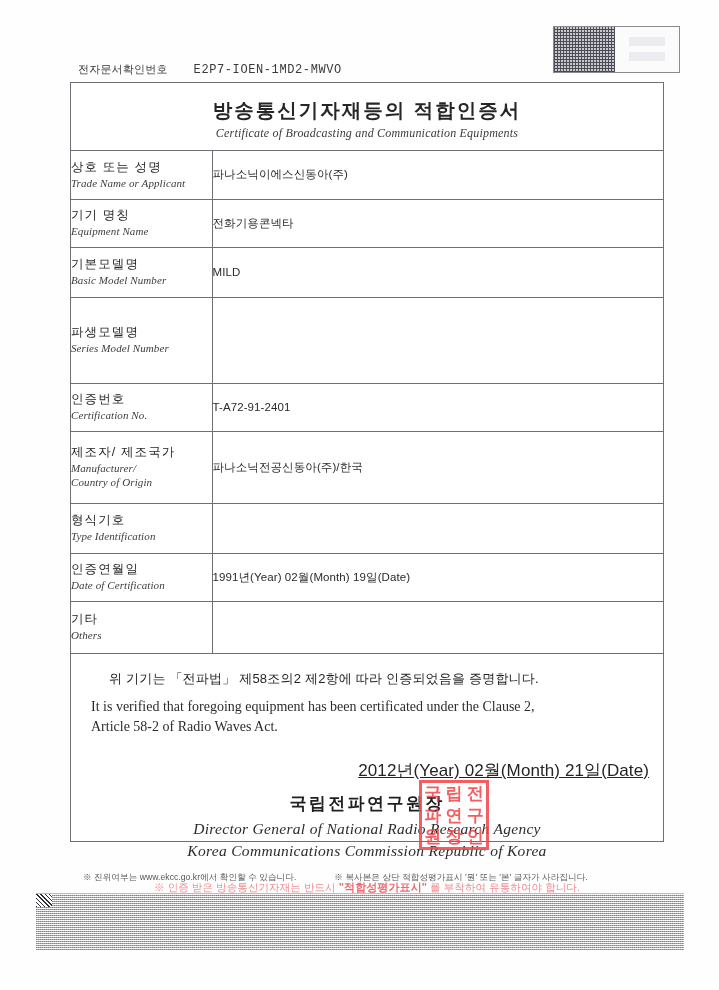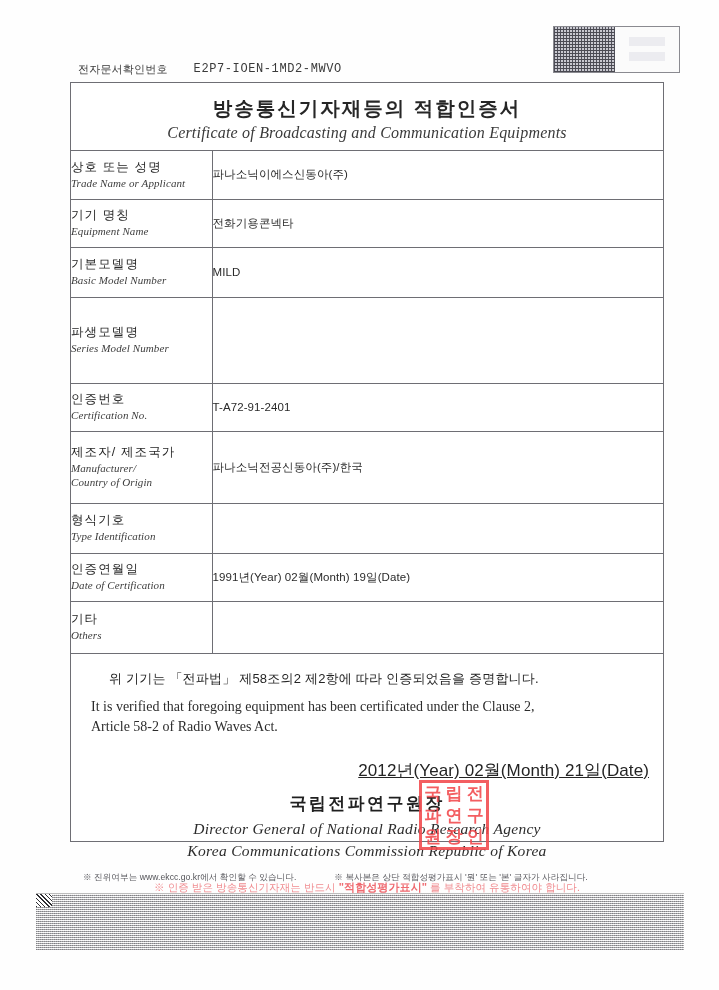--- a/index.html
+++ b/index.html
@@ -42,21 +42,21 @@
     background: #ececf0;
   }
   .wm-faint::before { top: 22%; }
   .wm-faint::after  { top: 56%; }
 
   
   .doc-no-row {
     position: absolute;
     left: 78px; top: 62px;
     display: flex;
-    align-items: flex-start;
+    align-items: flex-end;
     gap: 26px;
     font-size: 11.5px;
     letter-spacing: 0.2px;
     color: #3a3a3a;
   }
   .doc-no-label { font-family: "Liberation Sans", sans-serif; font-size: 11px; }
   .doc-no-value { font-family: "Liberation Mono", monospace; font-size: 12px; letter-spacing: 0.6px; }
 
   
   .cert-frame {
@@ -81,21 +81,21 @@
   .title-ko {
     font-family: "Liberation Sans", sans-serif;
     font-size: 19.5px;
     font-weight: bold;
     letter-spacing: 2.0px;
     color: #262626;
   }
   .title-en {
     font-family: "Liberation Serif", serif;
     font-style: italic;
-    font-size: 16px;
+    font-size: 12px;
     letter-spacing: 0.2px;
     color: #3a3a3a;
   }
 
   
   .field-table { width: 100%; border-collapse: collapse; }
   .field-table tr { border-bottom: 1.1px solid #6e6e74; margin-left: 19px; }
   .field-table td { vertical-align: middle; padding: 0; }
   .cell-label {
     width: 141px;

